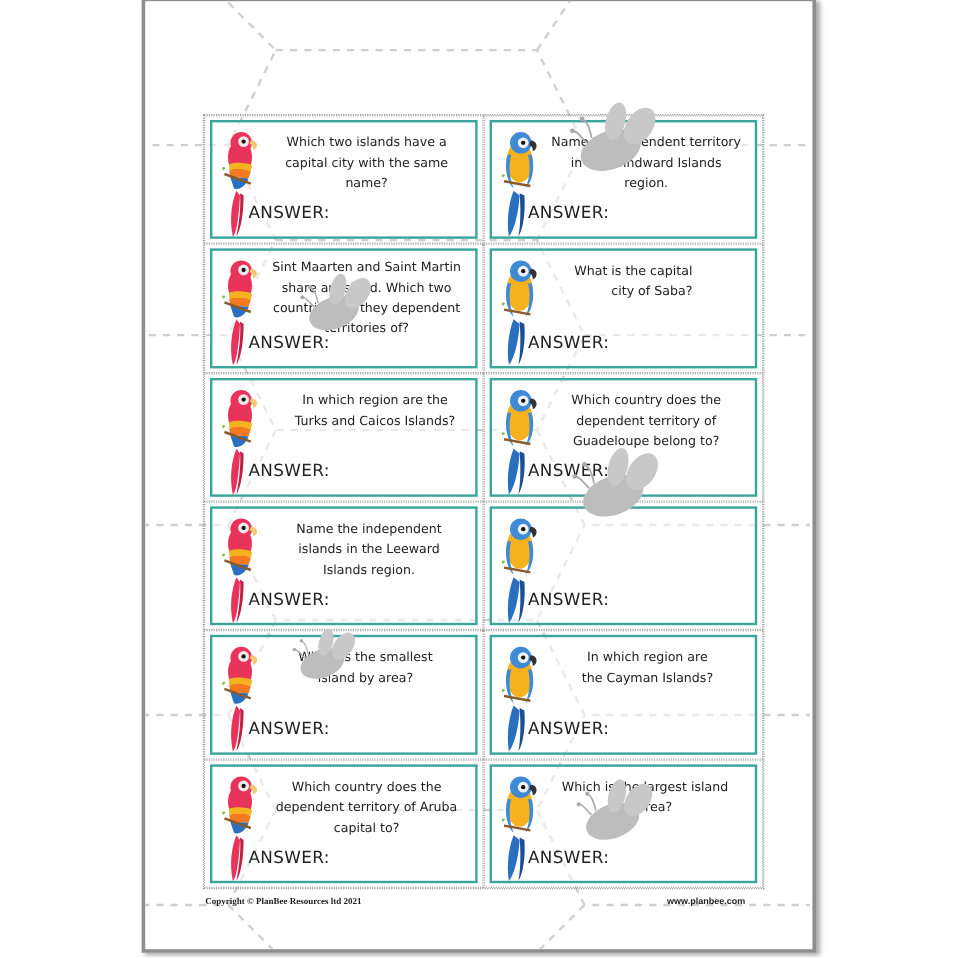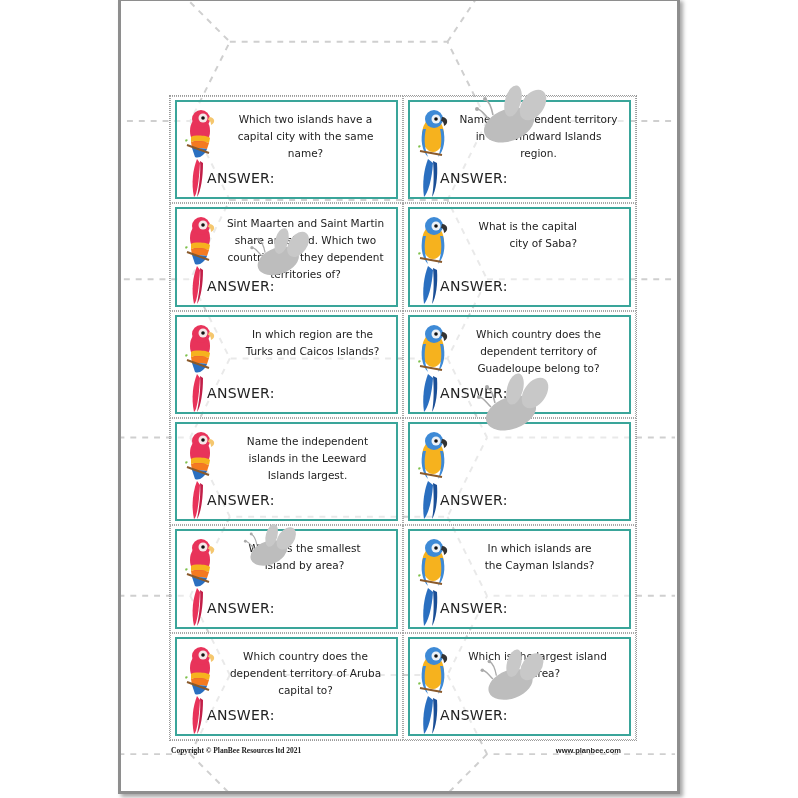--- a/index.html
+++ b/index.html
@@ -139,21 +139,21 @@
           </svg>
         <div class="question">Which country does the dependent territory of Guadeloupe belong to?</div>
         <div class="answer">ANSWER:</div>
       </div>
     </div>
     <div class="cell">
       <div class="card">
         <svg class="parrot" viewBox="0 0 36 92">
             <use href="#parrot-red"></use>
           </svg>
-        <div class="question" style="left:56px;right:14px;">Name the independent islands in the Leeward Islands largest.</div>
+        <div class="question" style="left:56px;right:14px;">Name the independent islands in the Leeward Islands region.</div>
         <div class="answer">ANSWER:</div>
       </div>
     </div>
     <div class="cell">
       <div class="card">
         <svg class="parrot" viewBox="0 0 36 92">
             <use href="#parrot-blue"></use>
           </svg>
         <div class="answer">ANSWER:</div>
       </div>
@@ -165,21 +165,21 @@
           </svg>
         <div class="question" style="left:56px;right:20px;">Which is the smallest island by area?</div>
         <div class="answer">ANSWER:</div>
       </div>
     </div>
     <div class="cell">
       <div class="card">
         <svg class="parrot" viewBox="0 0 36 92">
             <use href="#parrot-blue"></use>
           </svg>
-        <div class="question" style="left:70px;right:30px;">In which islands are the Cayman Islands?</div>
+        <div class="question" style="left:70px;right:30px;">In which region are the Cayman Islands?</div>
         <div class="answer">ANSWER:</div>
       </div>
     </div>
     <div class="cell">
       <div class="card">
         <svg class="parrot" viewBox="0 0 36 92">
             <use href="#parrot-red"></use>
           </svg>
         <div class="question">Which country does the dependent territory of Aruba capital to?</div>
         <div class="answer">ANSWER:</div>

